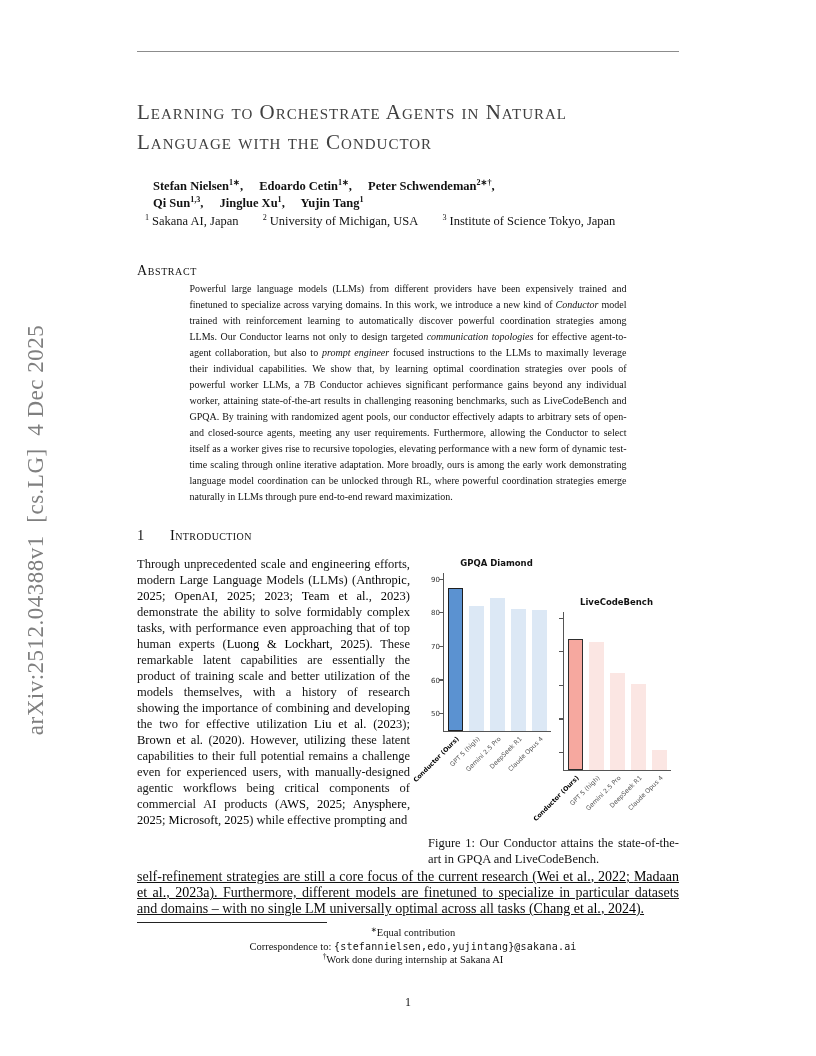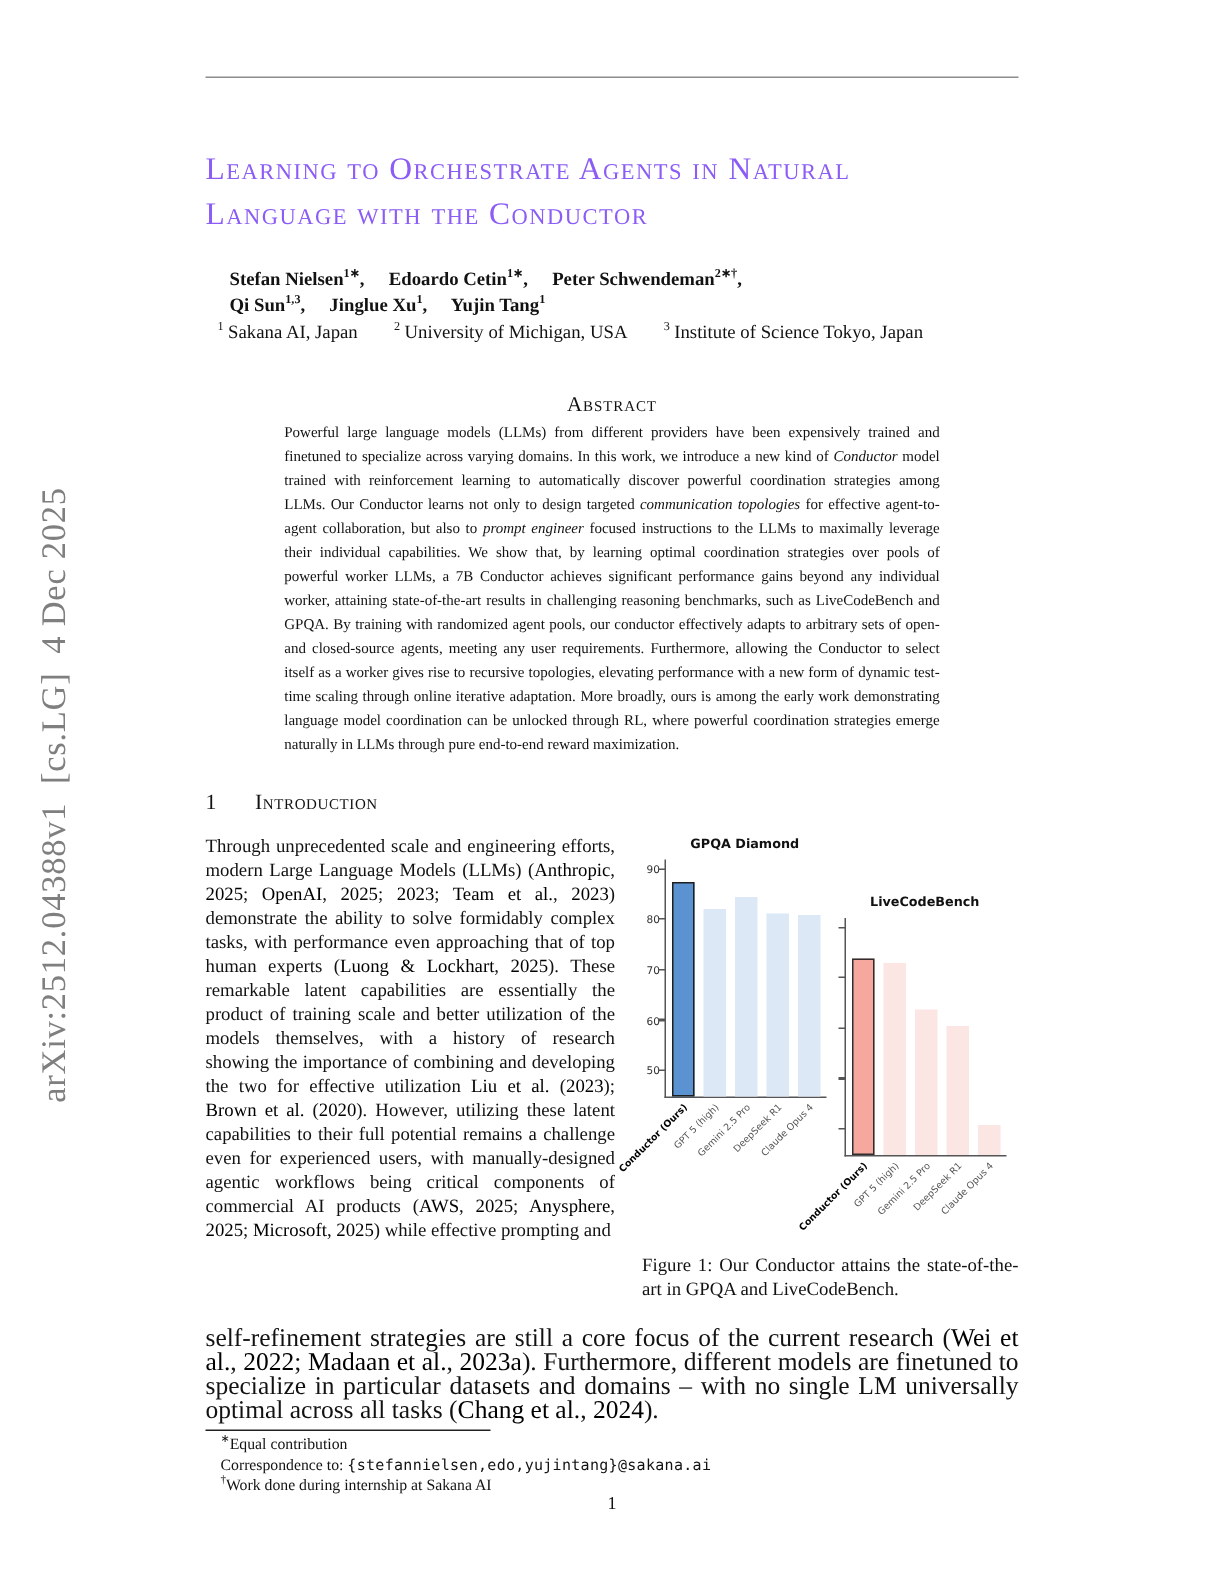--- a/index.html
+++ b/index.html
@@ -3,41 +3,41 @@
 <meta charset="utf-8">
 <style>
   html,body { margin:0; padding:0; background:#ffffff; }
   .page { position:relative; width:816px; height:1056px; background:#ffffff; overflow:hidden;
           font-family:"Liberation Serif", serif; color:#121212; }
   .content { position:absolute; left:137px; top:0; width:542px; }
 
   .toprule { margin-top:51px; height:0; border-top:1.6px solid #8c8c8c; }
 
   .title { margin-top:45px; font-size:21px; line-height:30px; font-variant:small-caps;
-           letter-spacing:1px; color:#8b5cf6; }
+           letter-spacing:1px; color:#404040; }
 
   .authors { margin-top:21px; margin-left:16px; font-weight:bold; font-size:12.5px; line-height:17px; }
   sup { font-size:0.65em; vertical-align:super; line-height:0; }
   .author { margin-right:13px; }
   .affil-row { margin-top:1px; margin-left:-8px; font-weight:normal; font-size:12.5px; }
   .affil { margin-right:21px; }
   .affil sup { margin-right:3px; }
 
-  .abs-head { margin-top:33px; text-align:center; font-variant:small-caps; font-size:14px; letter-spacing:0.6px; }
+  .abs-head { margin-top:33px; text-align:left; font-variant:small-caps; font-size:14px; letter-spacing:0.6px; }
   .abstract { margin:2px auto 0; width:437px; font-size:10px; line-height:16px; text-align:justify; }
 
   .sec-head { margin-top:22px; font-size:14.5px; }
   .sec-num { display:inline-block; width:33px; }
   .sec-title { font-variant:small-caps; letter-spacing:0.4px; }
 
   .columns { margin-top:12px; display:flex; gap:18px; }
   .col-left { width:273px; font-size:12.5px; line-height:16px; text-align:justify; }
   .col-right { flex:1; min-width:0; }
 
-  .fullwidth { margin-top:17px; font-size:17px; line-height:16px; text-align:justify; }
+  .fullwidth { margin-top:2px; font-size:14px; line-height:16px; text-align:justify;text-decoration:underline; }
 
   .seg-i { font-style:italic; }
   .seg-link { color:#000000; }
 
   
   .figure { padding-top:2px; }
   .charts { display:flex; gap:12px; font-family:"DejaVu Sans", sans-serif; }
   .chart-title { font-size:8.5px; font-weight:bold; text-align:center; margin-bottom:5px; color:#111; }
   .chart-body { display:flex; align-items:flex-start; }
   .ylabels { position:relative; width:15px; }
@@ -45,21 +45,21 @@
   .plot { position:relative; border-left:1.4px solid #555; border-bottom:1.4px solid #555; }
   .tick { position:absolute; left:-5px; width:5px; height:1.2px; background:#555; }
   .bar { position:absolute; bottom:0; }
   .bar.hl { box-sizing:border-box; border:1.3px solid #222; }
   .xlabels { position:relative; height:58px; }
   .xlab { position:absolute; top:3px; width:110px; text-align:right; font-size:6.3px; color:#555;
           transform-origin:100% 0; transform:rotate(-45deg); white-space:nowrap; }
   .xlab.hl { font-weight:bold; color:#000; }
   .caption { margin-top:6px; font-size:12.5px; line-height:16px; text-align:justify; }
 
-  .footnotes { margin-top:5px; }
+  .footnotes { margin-top:5px;text-align:center; }
   .fnrule { width:190px; border-top:1px solid #222; margin-bottom:3px; }
   .fn { font-size:10.5px; line-height:13.5px; padding-left:10px; }
   .fn sup { font-size:0.7em; }
   .mono { font-family:"DejaVu Sans Mono", monospace; font-size:10px; letter-spacing:0.2px; }
 
   .pageno { position:absolute; top:995px; left:0; width:100%; text-align:center; font-size:12px; }
 
   .watermark { position:absolute; top:530px; left:36px; transform:translate(-50%,-50%) rotate(-90deg);
                white-space:pre; font-size:23px; color:#7f7f7f; letter-spacing:0.5px; }
 </style>

